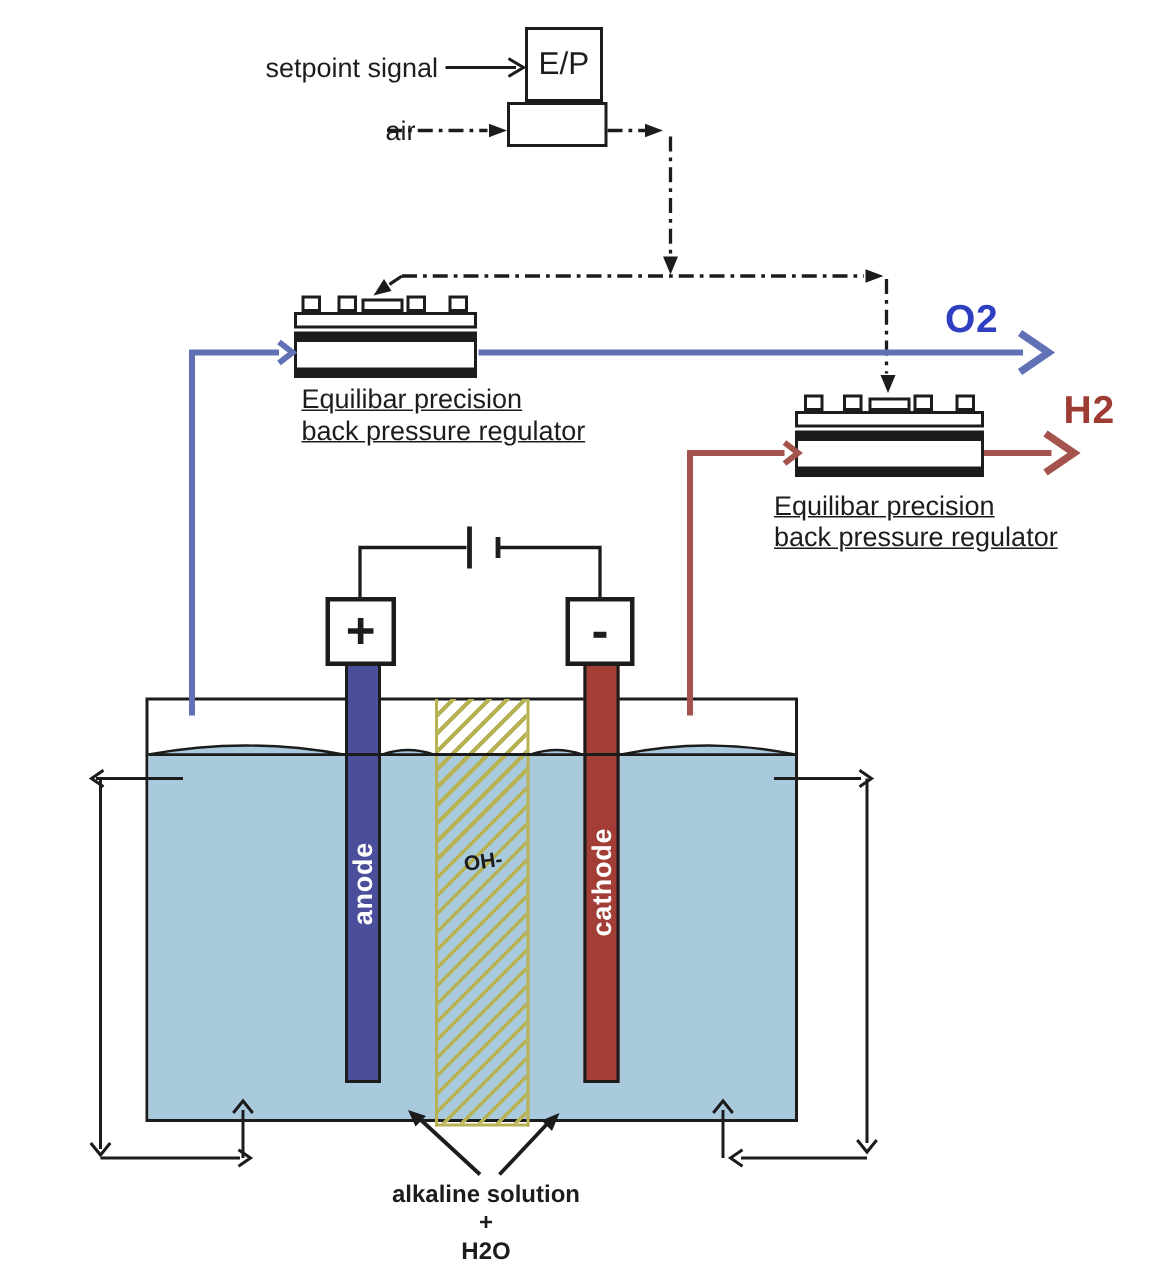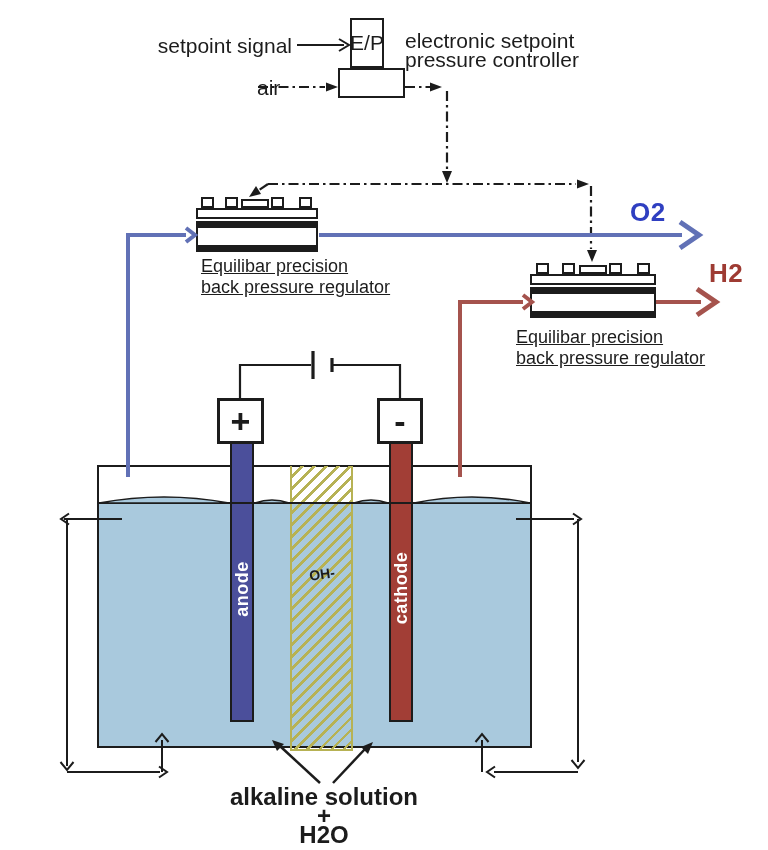--- a/index.html
+++ b/index.html
@@ -1,28 +1,28 @@
 <!DOCTYPE html>
 <html style="--ink: #1c1c1c; --oxygen-line: #6171b6; --oxygen-text: #2f3fc1; --hydrogen-line: #a5534d; --hydrogen-text: #9e3b33; --anode-fill: #4b4f9b; --cathode-fill: #a23e36; --electrolyte-fill: #a9c9dd; --membrane-hatch: #b7b254;"><head>
 <meta charset="utf-8">
 <style>
   html,body{margin:0;padding:0;background:#ffffff;}
   .canvas{
     position:relative;width:768px;height:850px;background:#fff;overflow:hidden;
     font-family:"Liberation Sans", sans-serif;color:var(--ink);
   }
   .abs{position:absolute;}
-  .lbl{font-size:21px;line-height:19px;white-space:pre-line;}
+  .lbl{font-size:18px;line-height:19px;white-space:pre-line;}
   .caption{font-size:18px;line-height:21px;white-space:pre-line;text-decoration:underline;}
   .gas{font-size:26px;font-weight:bold;letter-spacing:0.5px;}
   .o2{color:var(--oxygen-text);}
   .h2{color:var(--hydrogen-text);}
 
   
-  .ep-box{left:350px;top:18px;width:34px;height:50px;border:2.5px solid var(--ink);
+  .ep-box{left:350px;top:18px;width:52px;height:50px;border:2.5px solid var(--ink);
     background:#fff;display:flex;align-items:center;justify-content:center;
     font-size:21px;box-sizing:border-box;z-index:3;}
   .air-box{left:338px;top:68px;width:67px;height:30px;border:2.5px solid var(--ink);
     background:#fff;box-sizing:border-box;z-index:2;}
 
   
   .regulator{position:absolute;z-index:2;}
   .bolt-row{position:relative;height:11px;}
   .bolt{position:absolute;top:0;width:13px;height:11px;border:2px solid var(--ink);
     background:#fff;box-sizing:border-box;}
@@ -46,21 +46,21 @@
   .anode{left:230px;background:var(--anode-fill);}
   .cathode{left:389px;background:var(--cathode-fill);}
   .electrode-lbl{width:160px;height:22px;text-align:center;line-height:22px;
     color:#fff;font-weight:bold;font-size:18px;letter-spacing:0.5px;
     transform:rotate(-90deg);}
   .terminal{top:398px;width:47px;height:46px;border:3px solid var(--ink);background:#fff;
     box-sizing:border-box;display:flex;align-items:center;justify-content:center;
     font-size:34px;font-weight:bold;z-index:2;}
   .oh-lbl{left:292px;top:566px;width:60px;text-align:center;font-size:14px;font-weight:bold;
     transform:rotate(-8deg);}
-  .solution-lbl{left:224px;top:787px;width:200px;text-align:center;font-size:24px;
+  .solution-lbl{left:224px;top:787px;width:200px;text-align:center;font-size:16px;
     font-weight:bold;line-height:19px;white-space:pre-line;}
 
   svg.overlay{position:absolute;left:0;top:0;z-index:5;}
   .ctrl{stroke:var(--ink);stroke-width:2.2;fill:none;stroke-dasharray:10 4 2.5 4;}
   .solid{stroke:var(--ink);stroke-width:2;fill:none;}
   .dim{stroke:var(--ink);stroke-width:2;fill:none;}
   .ptr{stroke:var(--ink);stroke-width:2.5;fill:none;}
   .batt{stroke:var(--ink);stroke-width:2.2;fill:none;}
   .plate{stroke:var(--ink);stroke-width:3.2;fill:none;}
   .tri{fill:var(--ink);stroke:none;}
@@ -88,22 +88,20 @@
   <div class="abs oh-lbl">OH-</div>
   <div class="abs terminal" style="left:217px;">+</div>
   <div class="abs terminal" style="left:377px;width:46px;">-</div>
   <div class="abs solution-lbl">alkaline solution
 +
 H2O</div>
 
   <div class="abs ep-box">E/P</div>
   <div class="abs air-box"></div>
   <div class="abs lbl" style="left:148px;top:36px;width:144px;text-align:right;">setpoint signal</div>
-  <div class="abs lbl" style="left:405px;top:31px;width:190px;">electronic setpoint
-pressure controller</div>
   <div class="abs lbl" style="left:225px;top:78px;margin-left:32px;">air</div>
 
   <div class="regulator" style="left:196px;top:197px;width:122px;">
     <div class="bolt-row">
       <div class="bolt" style="left:5px"></div>
       <div class="bolt" style="left:29px"></div>
       <div class="bolt wide" style="left:45px"></div>
       <div class="bolt" style="left:75px"></div>
       <div class="bolt" style="left:103px"></div>
     </div>

